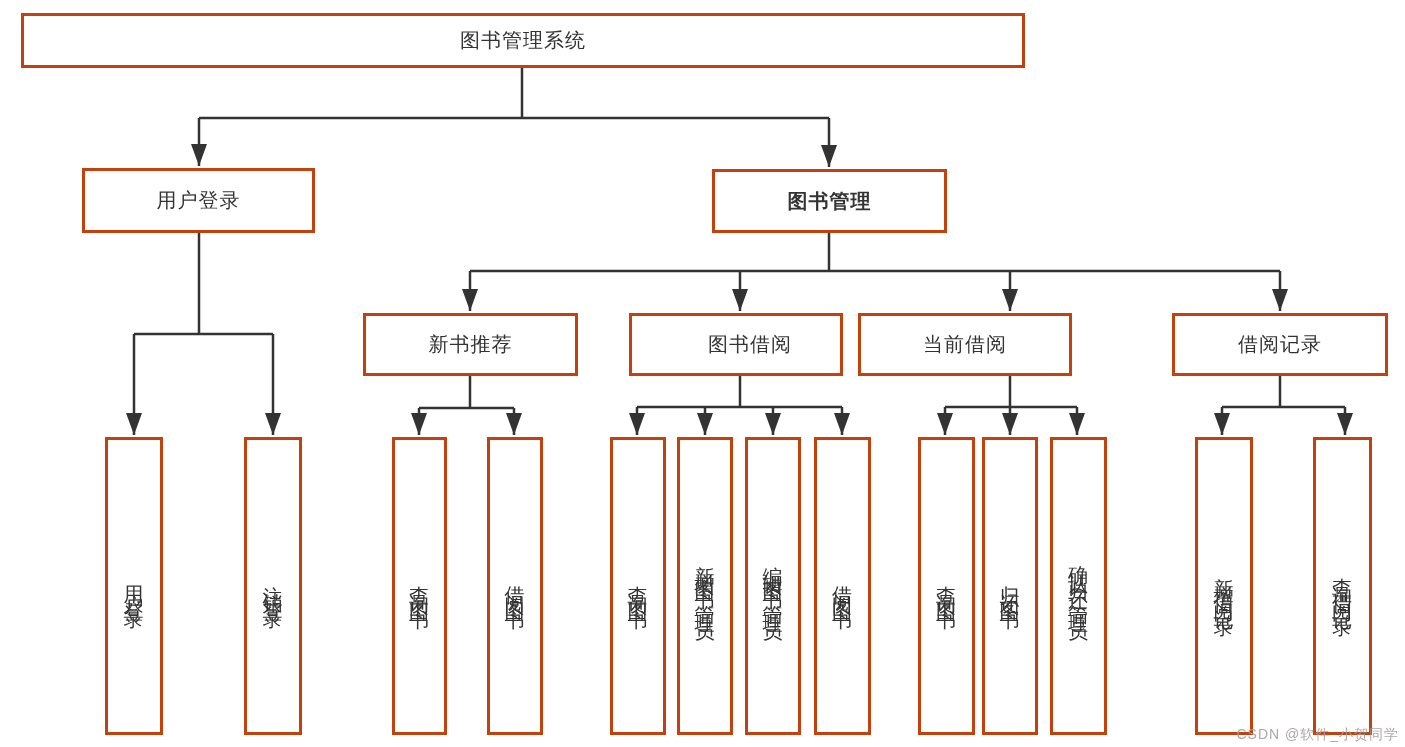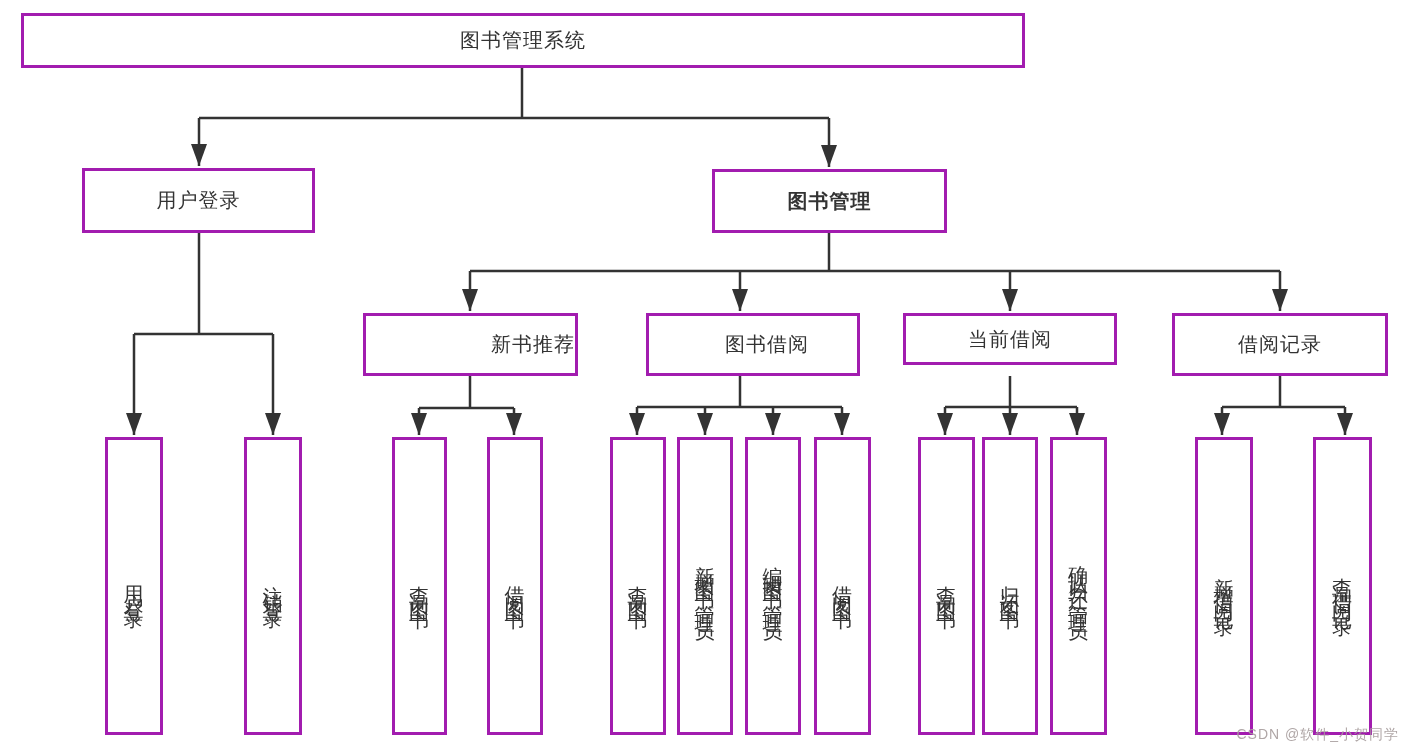--- a/index.html
+++ b/index.html
@@ -9,21 +9,21 @@
     background:#ffffff;
     font-family:"Liberation Sans","DejaVu Sans",sans-serif;
     color:#333;
     overflow:hidden;
   }
   .connectors{position:absolute;left:0;top:0;z-index:1;}
   .node{
     position:absolute;
     box-sizing:border-box;
     background:#ffffff;
-    border:3px solid #a21caf;
+    border:3px solid #c2410c;
     display:flex;
     align-items:center;
     justify-content:center;
     z-index:2;
   }
   .hlabel{font-size:20px;letter-spacing:1px;white-space:nowrap;}
   .leaf span{
     writing-mode:vertical-rl;
     text-orientation:mixed;
     font-size:20px;
@@ -100,27 +100,27 @@
     <span class="hlabel">图书管理系统</span>
   </div>
 
   <div class="node" style="left:82px;top:168px;width:233px;height:65px;">
     <span class="hlabel">用户登录</span>
   </div>
   <div class="node" style="left:712px;top:169px;width:235px;height:64px;font-weight:bold;">
     <span class="hlabel">图书管理</span>
   </div>
 
-  <div class="node" style="left:363px;top:313px;width:215px;height:63px;justify-content:flex-end;">
+  <div class="node" style="left:363px;top:313px;width:215px;height:63px;">
     <span class="hlabel">新书推荐</span>
   </div>
-  <div class="node" style="left:646px;top:313px;width:214px;height:63px;padding-left:28px;">
+  <div class="node" style="left:629px;top:313px;width:214px;height:63px;padding-left:28px;">
     <span class="hlabel">图书借阅</span>
   </div>
-  <div class="node" style="left:903px;top:313px;width:214px;height:52px;">
+  <div class="node" style="left:858px;top:313px;width:214px;height:63px;">
     <span class="hlabel">当前借阅</span>
   </div>
   <div class="node" style="left:1172px;top:313px;width:216px;height:63px;">
     <span class="hlabel">借阅记录</span>
   </div>
 
   <div class="node leaf" style="left:105px;top:437px;width:58px;height:298px;">
     <span>用户登录</span>
   </div>
   <div class="node leaf" style="left:244px;top:437px;width:58px;height:298px;">

